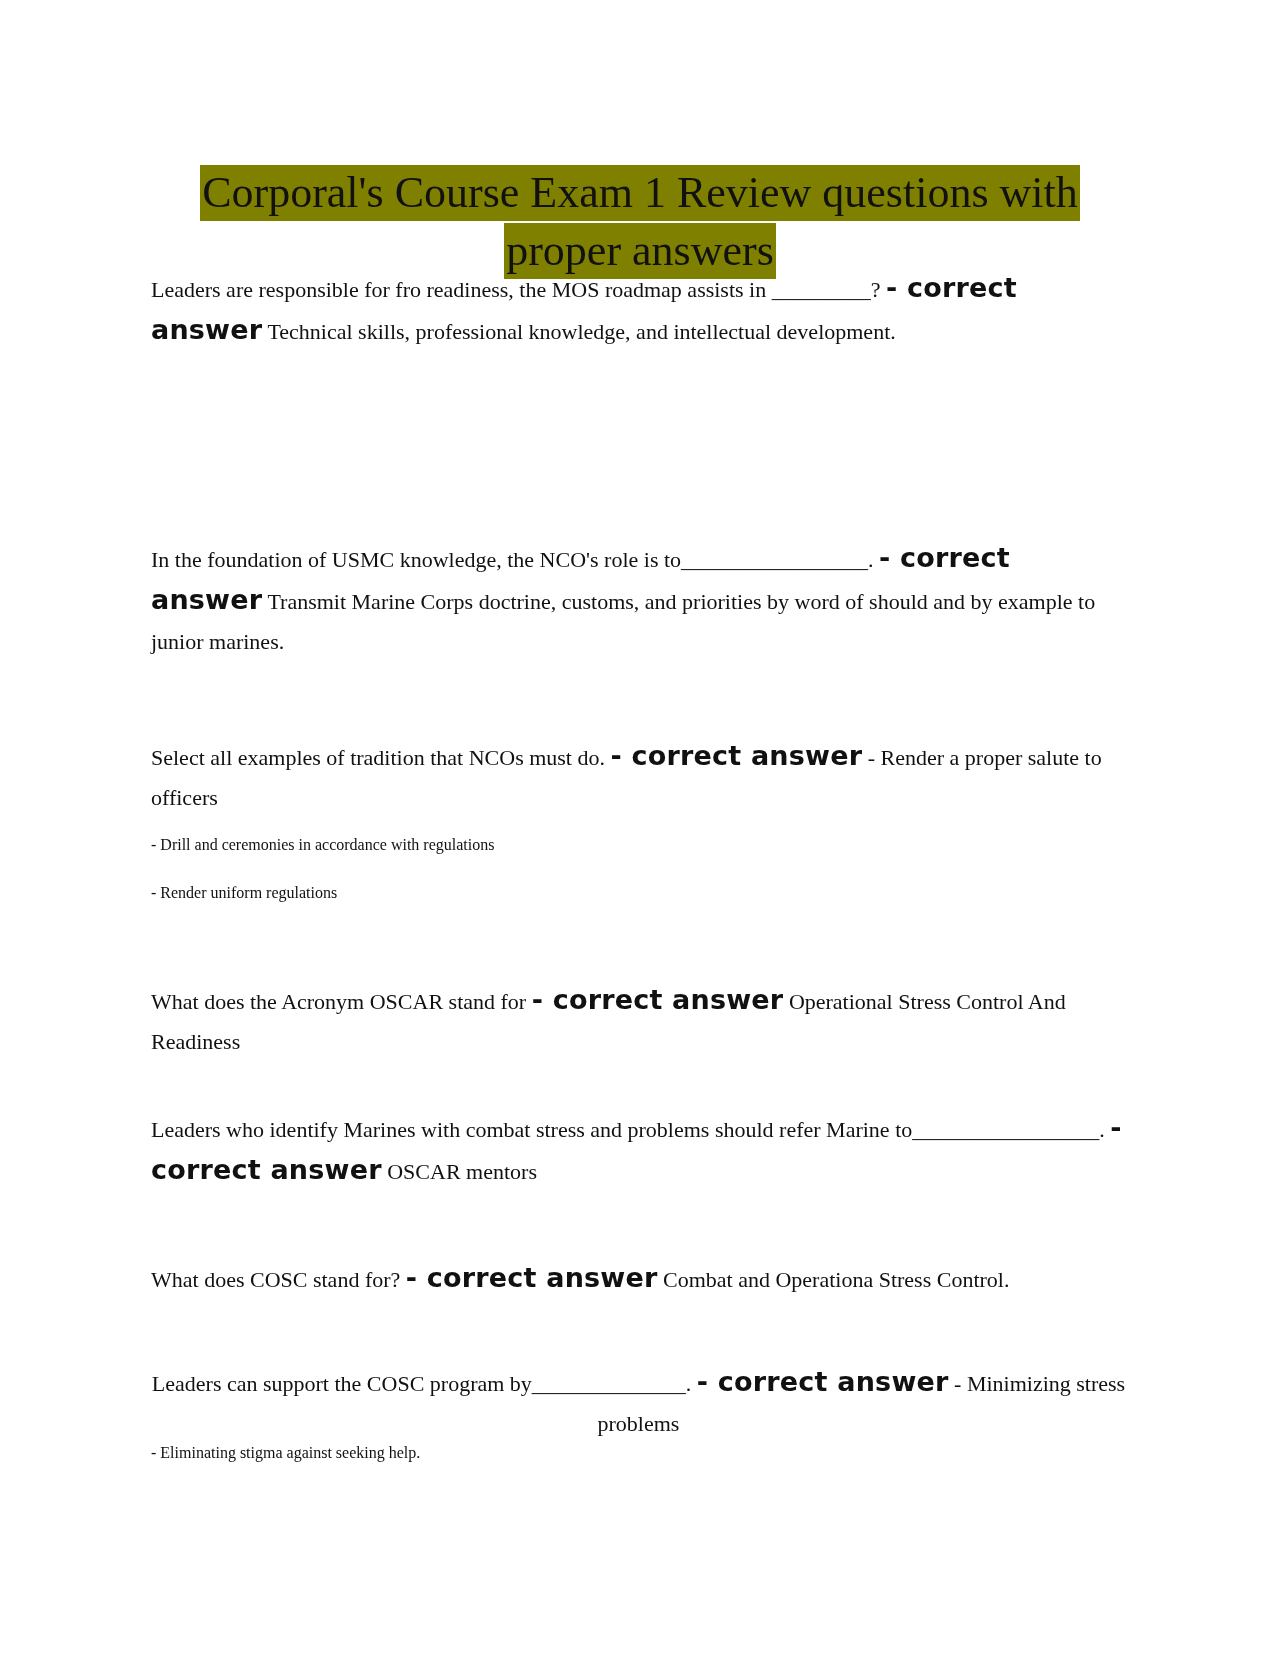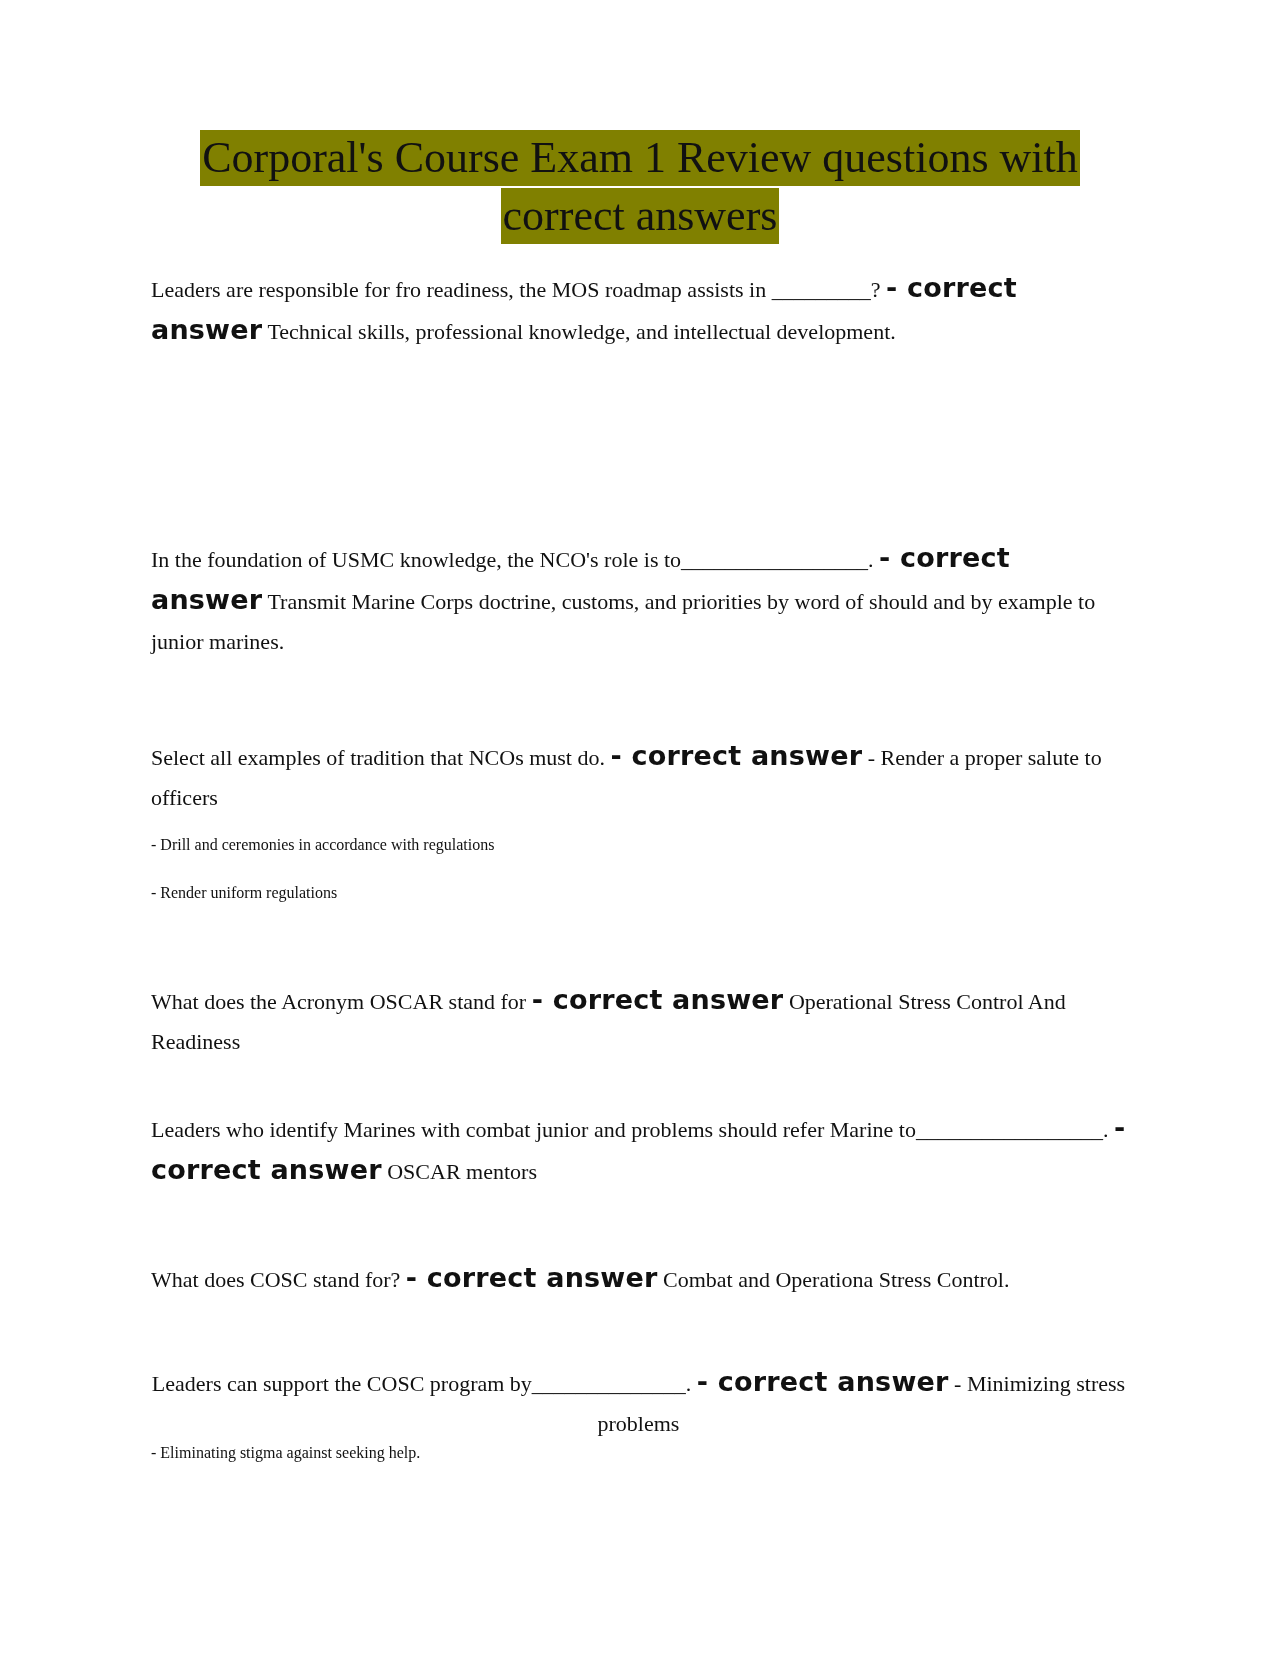--- a/index.html
+++ b/index.html
@@ -1,34 +1,34 @@
 <!DOCTYPE html>
 <html><head>
 <meta charset="utf-8">
 <style>
   html, body { margin: 0; padding: 0; background: #ffffff; }
   body { width: 1280px; height: 1656px; position: relative; overflow: hidden; }
   .page { position: absolute; left: 0; top: 0; width: 1280px; height: 1656px; background: #fff; }
-  .title-wrap { position: absolute; left: 150px; top: 130px; width: 980px; text-align: center; }
+  .title-wrap { position: absolute; left: 150px; top: 165px; width: 980px; text-align: center; }
   .title-line { display: inline-block; background: #808000; color: #111; font-family: "Liberation Serif", serif;
                 font-size: 44px; line-height: 56px; padding: 0 2px; margin: 0; }
   .title-line + br + .title-line { margin-top: 2px; }
   .qa { position: absolute; left: 151px; width: 975px; font-family: "Liberation Serif", serif;
         font-size: 22px; line-height: 40px; color: #111; }
   .ca { font-family: "DejaVu Sans", sans-serif; font-weight: bold; font-size: 27px; letter-spacing: 0.2px; }
   .sub { position: absolute; left: 151px; font-family: "Liberation Serif", serif; font-size: 16px; color: #111; }
 </style>
 </head>
 <body>
 
 <div class="page">
 
   <div class="title-wrap">
     <span class="title-line">Corporal's Course Exam 1 Review questions with</span><br>
-    <span class="title-line">correct answers</span>
+    <span class="title-line">proper answers</span>
   </div>
 
   <div class="qa" style="top:268px;">
     <span>Leaders are responsible for fro readiness, the MOS roadmap assists in _________?</span>
     <span class="ca">- correct answer</span>
     <span>Technical skills, professional knowledge, and intellectual development.</span>
   </div>
 
 
   <div class="qa" style="top:538px;">
@@ -45,21 +45,21 @@
   <div class="sub" style="top:836px;">- Drill and ceremonies in accordance with regulations</div>
   <div class="sub" style="top:884px;">- Render uniform regulations</div>
 
   <div class="qa" style="top:980px;">
     <span>What does the Acronym OSCAR stand for</span>
     <span class="ca">- correct answer</span>
     <span>Operational Stress Control And Readiness</span>
   </div>
 
   <div class="qa" style="top:1108px;">
-    <span>Leaders who identify Marines with combat junior and problems should refer Marine to_________________.</span>
+    <span>Leaders who identify Marines with combat stress and problems should refer Marine to_________________.</span>
     <span class="ca">- correct answer</span>
     <span>OSCAR mentors</span>
   </div>
 
   <div class="qa" style="top:1258px;">
     <span>What does COSC stand for?</span>
     <span class="ca">- correct answer</span>
     <span>Combat and Operationa Stress Control.</span>
   </div>
 

